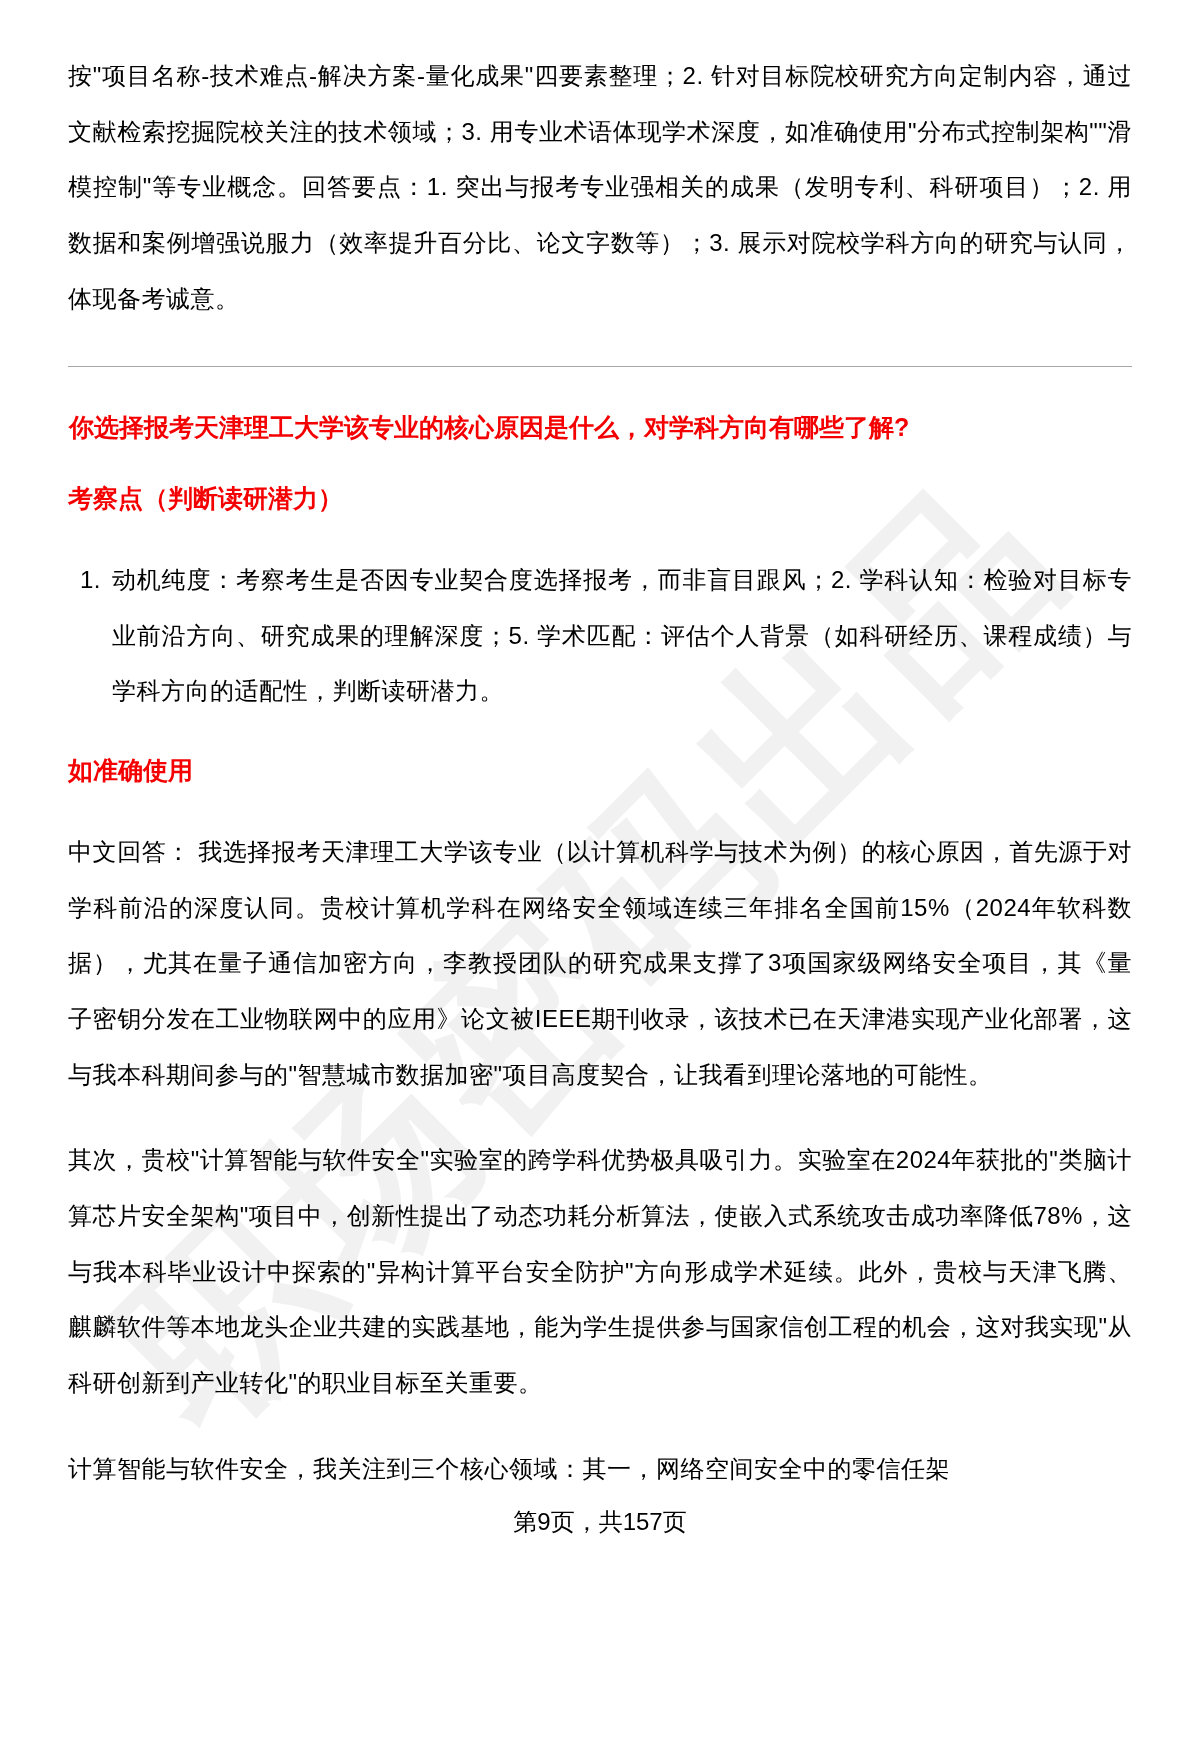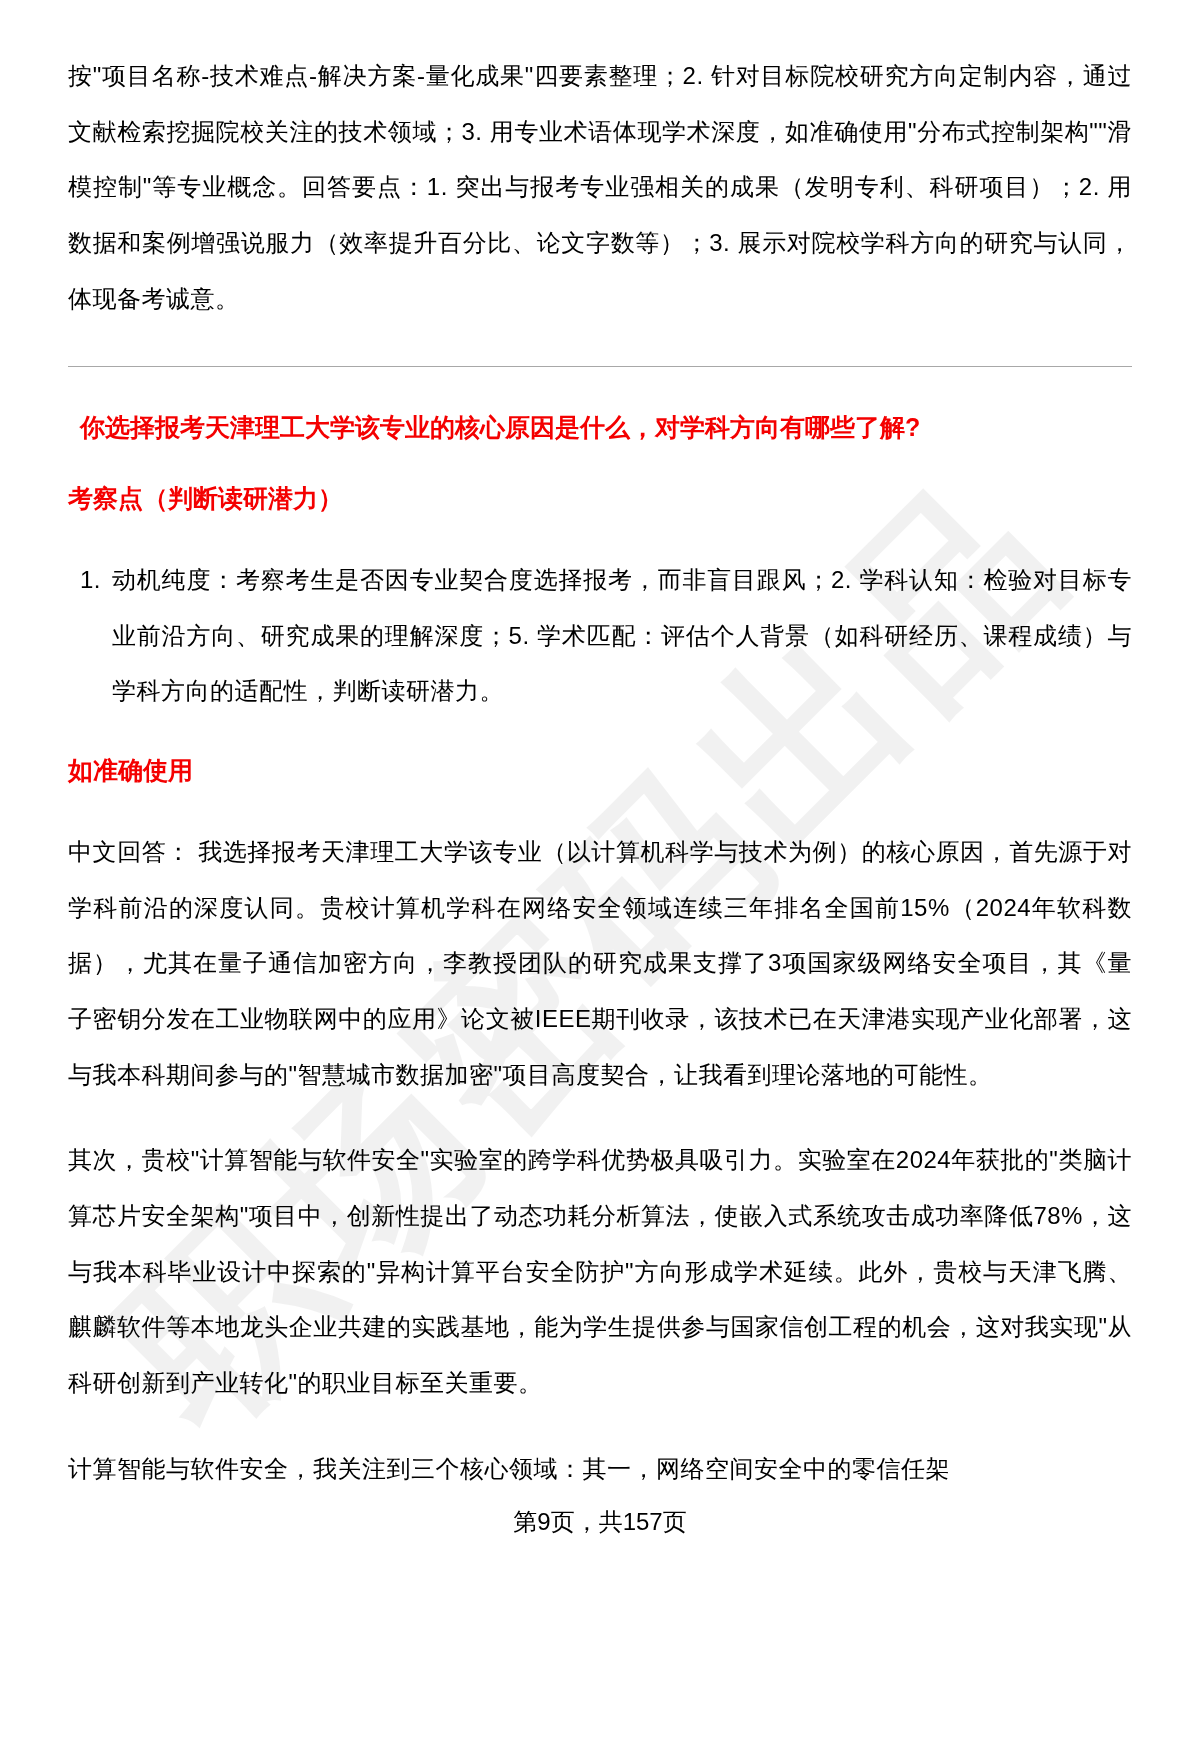--- a/index.html
+++ b/index.html
@@ -50,21 +50,21 @@
   }
   hr.divider {
     border: none;
     border-top: 1px solid #a8a8a8;
     margin: 40px 0 42px 0;
   }
   h2.question-heading {
     font-size: 25px;
     font-weight: 700;
     color: #f40000;
-    margin: 0 0 34px 12px;
+    margin: 0 0 34px 1px;
     line-height: 1.5;
   }
   h3.section-heading {
     font-size: 25px;
     font-weight: 700;
     color: #f40000;
     margin: 0 0 36px 0;
     line-height: 1.4;
   }
   .list-block {

